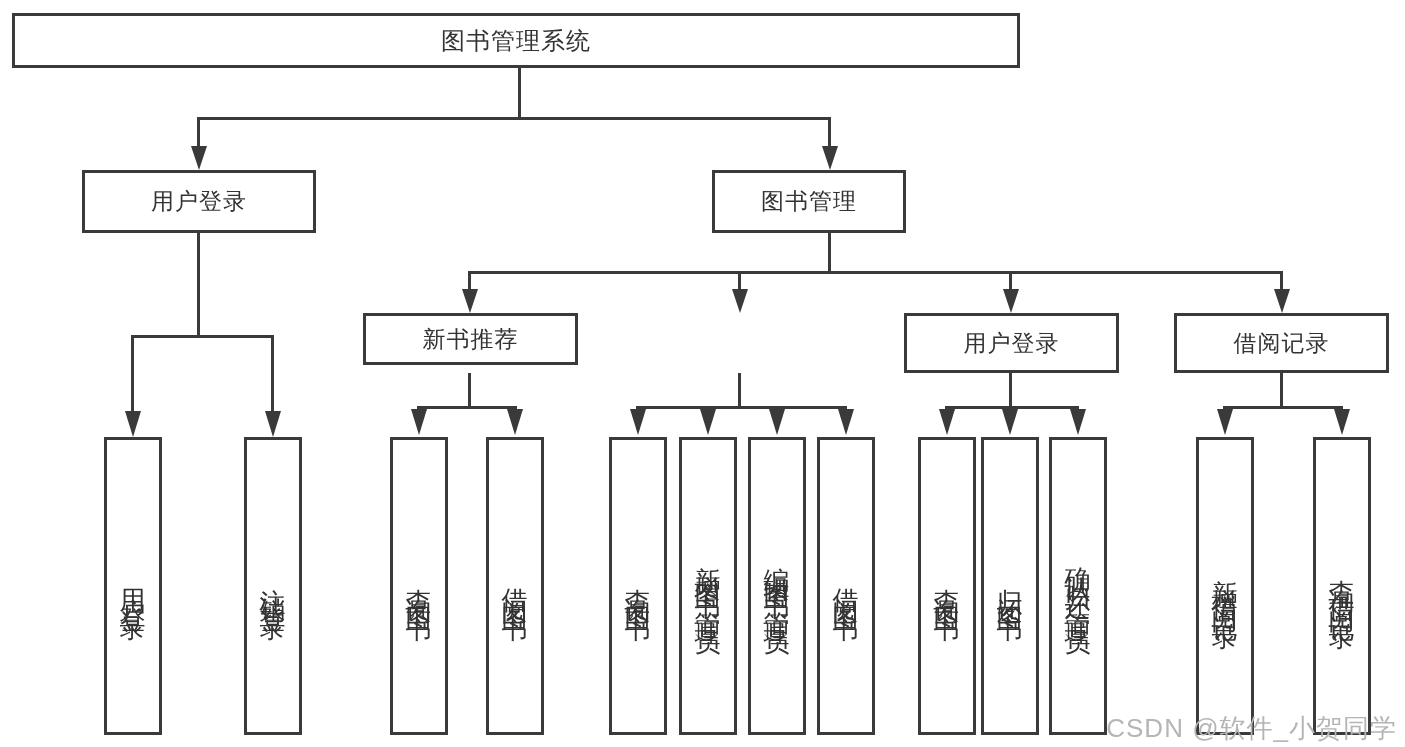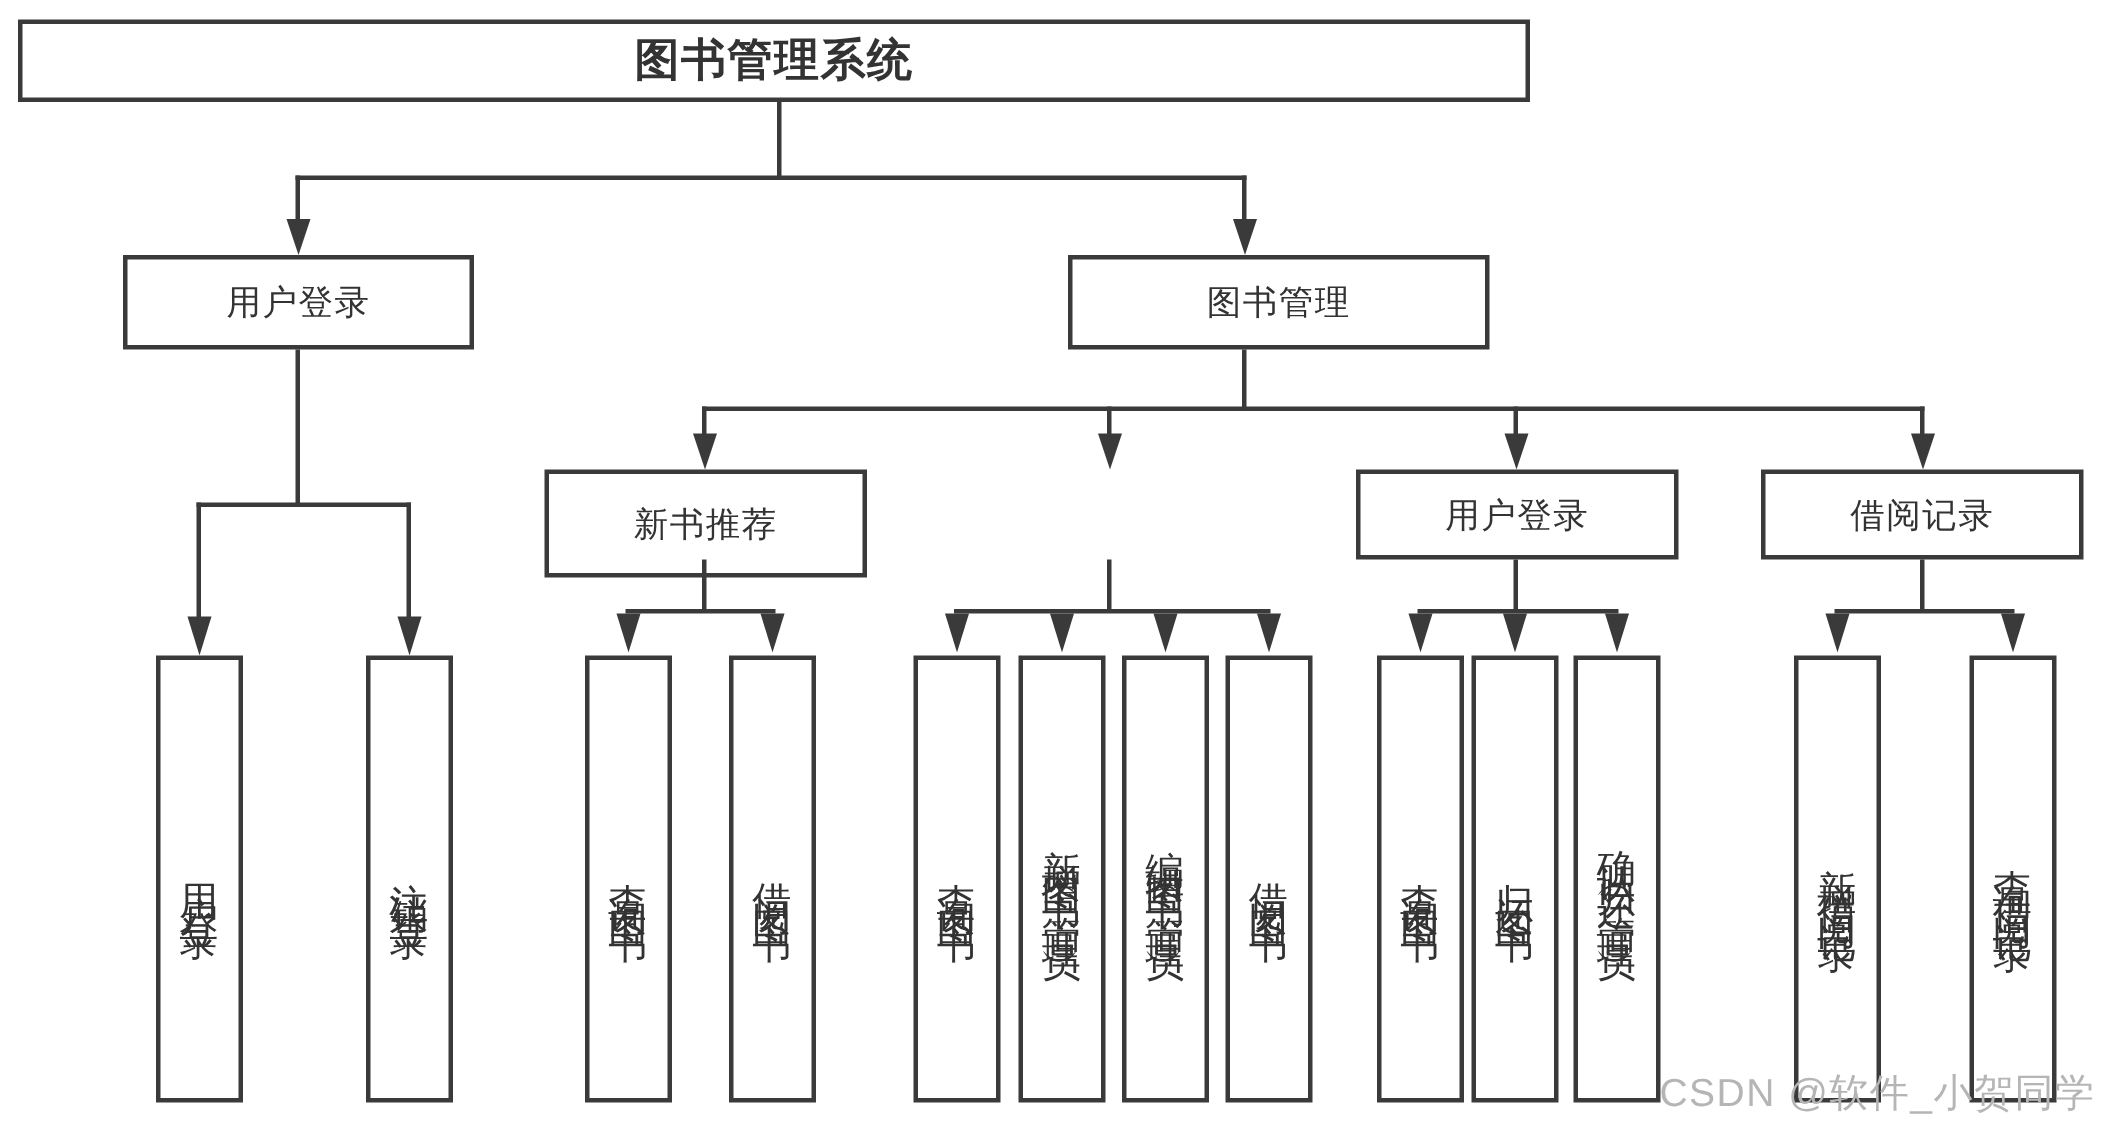--- a/index.html
+++ b/index.html
@@ -18,21 +18,21 @@
   }
   .box{
     position:absolute;
     border:3px solid var(--line);
     background:#fff;
     box-sizing:border-box;
     display:flex;align-items:center;justify-content:center;
     color:var(--text);
   }
   .hbox{font-size:23px;letter-spacing:1px;}
-  .rootbox{font-size:30px;letter-spacing:1px;font-weight:bold;}
+  .rootbox{font-size:24px;letter-spacing:1px;}
   .leaf{width:58px;height:298px;top:437px;}
   .leaf span{
     writing-mode:vertical-rl;
     text-orientation:mixed;
     font-size:26px;
     letter-spacing:9px;
     line-height:1.0;
     white-space:nowrap;
     color:var(--text);
   }
@@ -69,21 +69,21 @@
   <div class="vline" style="left:518px;top:68px;height:51px;"></div>
   <div class="hline" style="left:197px;top:117px;width:634px;"></div>
   <div class="vline" style="left:197px;top:117px;height:32px;"></div>
   <div class="arrow short" style="left:191px;top:146px;"></div>
   <div class="vline" style="left:828px;top:117px;height:32px;"></div>
   <div class="arrow short" style="left:822px;top:146px;"></div>
 
   <div class="box hbox" style="left:82px;top:170px;width:234px;height:63px;">
     <span>用户登录</span>
   </div>
-  <div class="box hbox" style="left:712px;top:170px;width:281px;height:63px;">
+  <div class="box hbox" style="left:712px;top:170px;width:194px;height:63px;">
     <span>图书管理</span>
   </div>
 
   <div class="vline" style="left:197px;top:233px;height:105px;"></div>
   <div class="hline" style="left:131px;top:335px;width:143px;"></div>
   <div class="vline" style="left:131px;top:335px;height:78px;"></div>
   <div class="arrow" style="left:125px;top:411px;"></div>
   <div class="vline" style="left:271px;top:335px;height:78px;"></div>
   <div class="arrow" style="left:265px;top:411px;"></div>
 
@@ -91,21 +91,21 @@
   <div class="hline" style="left:468px;top:271px;width:815px;"></div>
   <div class="vline" style="left:468px;top:271px;height:20px;"></div>
   <div class="arrow short" style="left:462px;top:289px;"></div>
   <div class="vline" style="left:738px;top:271px;height:20px;"></div>
   <div class="arrow short" style="left:732px;top:289px;"></div>
   <div class="vline" style="left:1009px;top:271px;height:20px;"></div>
   <div class="arrow short" style="left:1003px;top:289px;"></div>
   <div class="vline" style="left:1280px;top:271px;height:20px;"></div>
   <div class="arrow short" style="left:1274px;top:289px;"></div>
 
-  <div class="box hbox" style="left:363px;top:313px;width:215px;height:72px;">
+  <div class="box hbox" style="left:363px;top:313px;width:215px;height:52px;">
     <span>新书推荐</span>
   </div>
   <div class="box hbox" style="left:904px;top:313px;width:215px;height:60px;">
     <span>用户登录</span>
   </div>
   <div class="box hbox" style="left:1174px;top:313px;width:215px;height:60px;">
     <span>借阅记录</span>
   </div>
 
   <div class="vline" style="left:468px;top:373px;height:35px;"></div>

